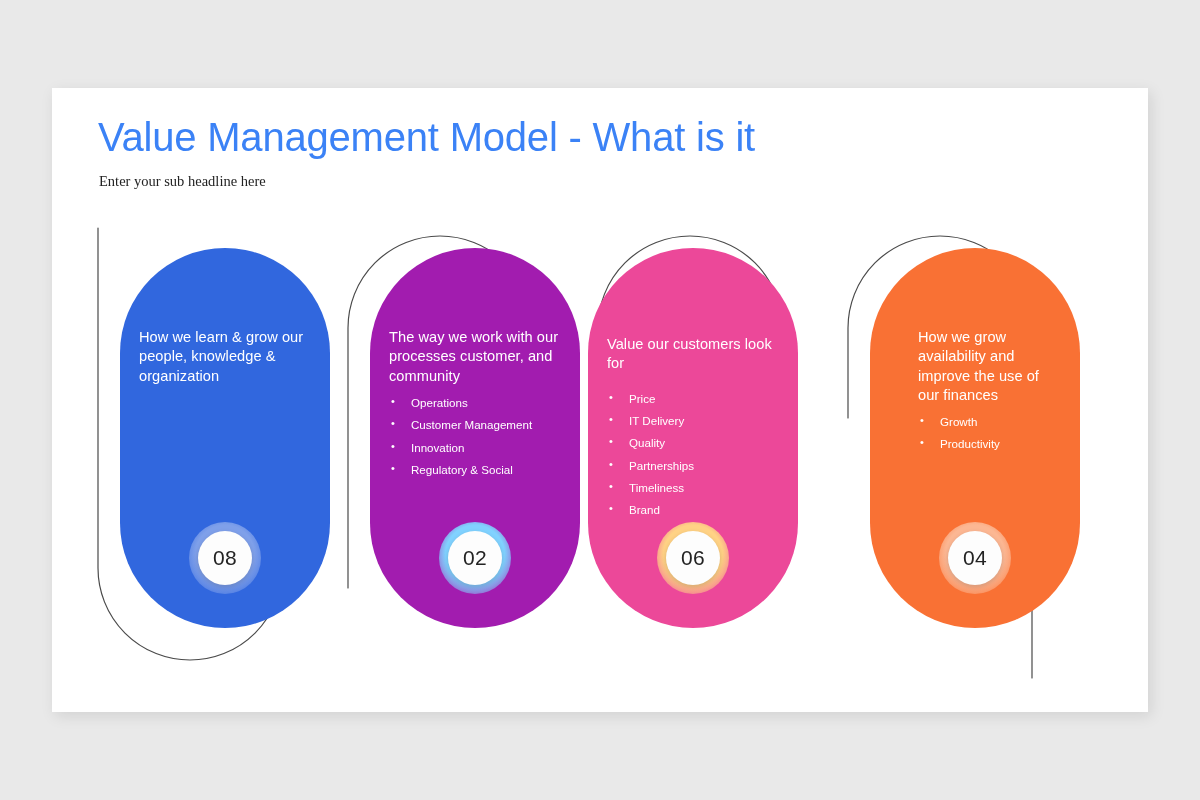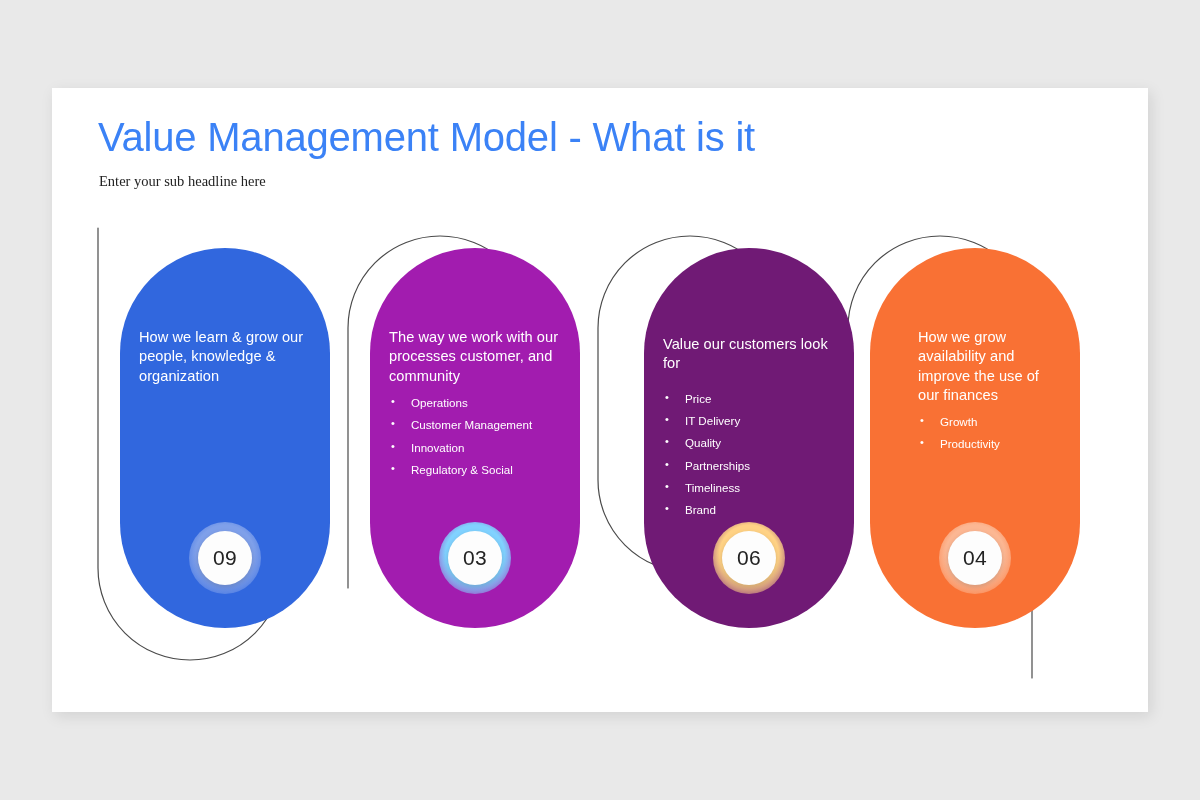--- a/index.html
+++ b/index.html
@@ -109,44 +109,44 @@
         <path d="M 796 330 L 796 240 A 92 92 0 0 1 980 240 L 980 590" fill="none" stroke="#4a4a4a" stroke-width="1.2" stroke-linecap="round"></path>
       </svg>
 
       <div class="card" style="left: 68px; top: 160px; background: rgb(49, 103, 222);">
         <div class="card-body" style="top:80px;">
           <div class="card-head">How we learn &amp; grow our people, knowledge &amp; organization</div>
         </div>
         <div class="badge">
           <div class="ring" style="background: radial-gradient(circle at 50% 45%, rgb(127, 160, 234) 55%, rgba(127, 160, 234, 0.4) 78%, rgba(49, 103, 222, 0) 100%);"></div>
           <div class="disc">
-            <span class="num">09</span>
+            <span class="num">08</span>
           </div>
         </div>
       </div>
 
       <div class="card" style="left: 318px; top: 160px; background: #a21caf;">
         <div class="card-body" style="top:80px;">
           <div class="card-head">The way we work with our processes  customer, and community</div>
           <ul class="card-list">
             <li>Operations</li>
             <li>Customer Management</li>
             <li>Innovation</li>
             <li>Regulatory &amp; Social</li>
           </ul>
         </div>
         <div class="badge">
           <div class="ring" style="background: radial-gradient(circle at 50% 45%, rgb(129, 210, 255) 55%, rgba(129, 210, 255, 0.4) 78%, rgba(0, 162, 255, 0) 100%);"></div>
           <div class="disc">
-            <span class="num">03</span>
+            <span class="num">02</span>
           </div>
         </div>
       </div>
 
-      <div class="card" style="left: 592px; top: 160px; background: #701a75;">
+      <div class="card" style="left: 536px; top: 160px; background: #ec4899;">
         <div class="card-body" style="top:87px;">
           <div class="card-head">Value our customers look for</div>
           <ul class="card-list" style="margin-top:19px;">
             <li>Price</li>
             <li>IT Delivery</li>
             <li>Quality</li>
             <li>Partnerships</li>
             <li>Timeliness</li>
             <li>Brand</li>
           </ul>

